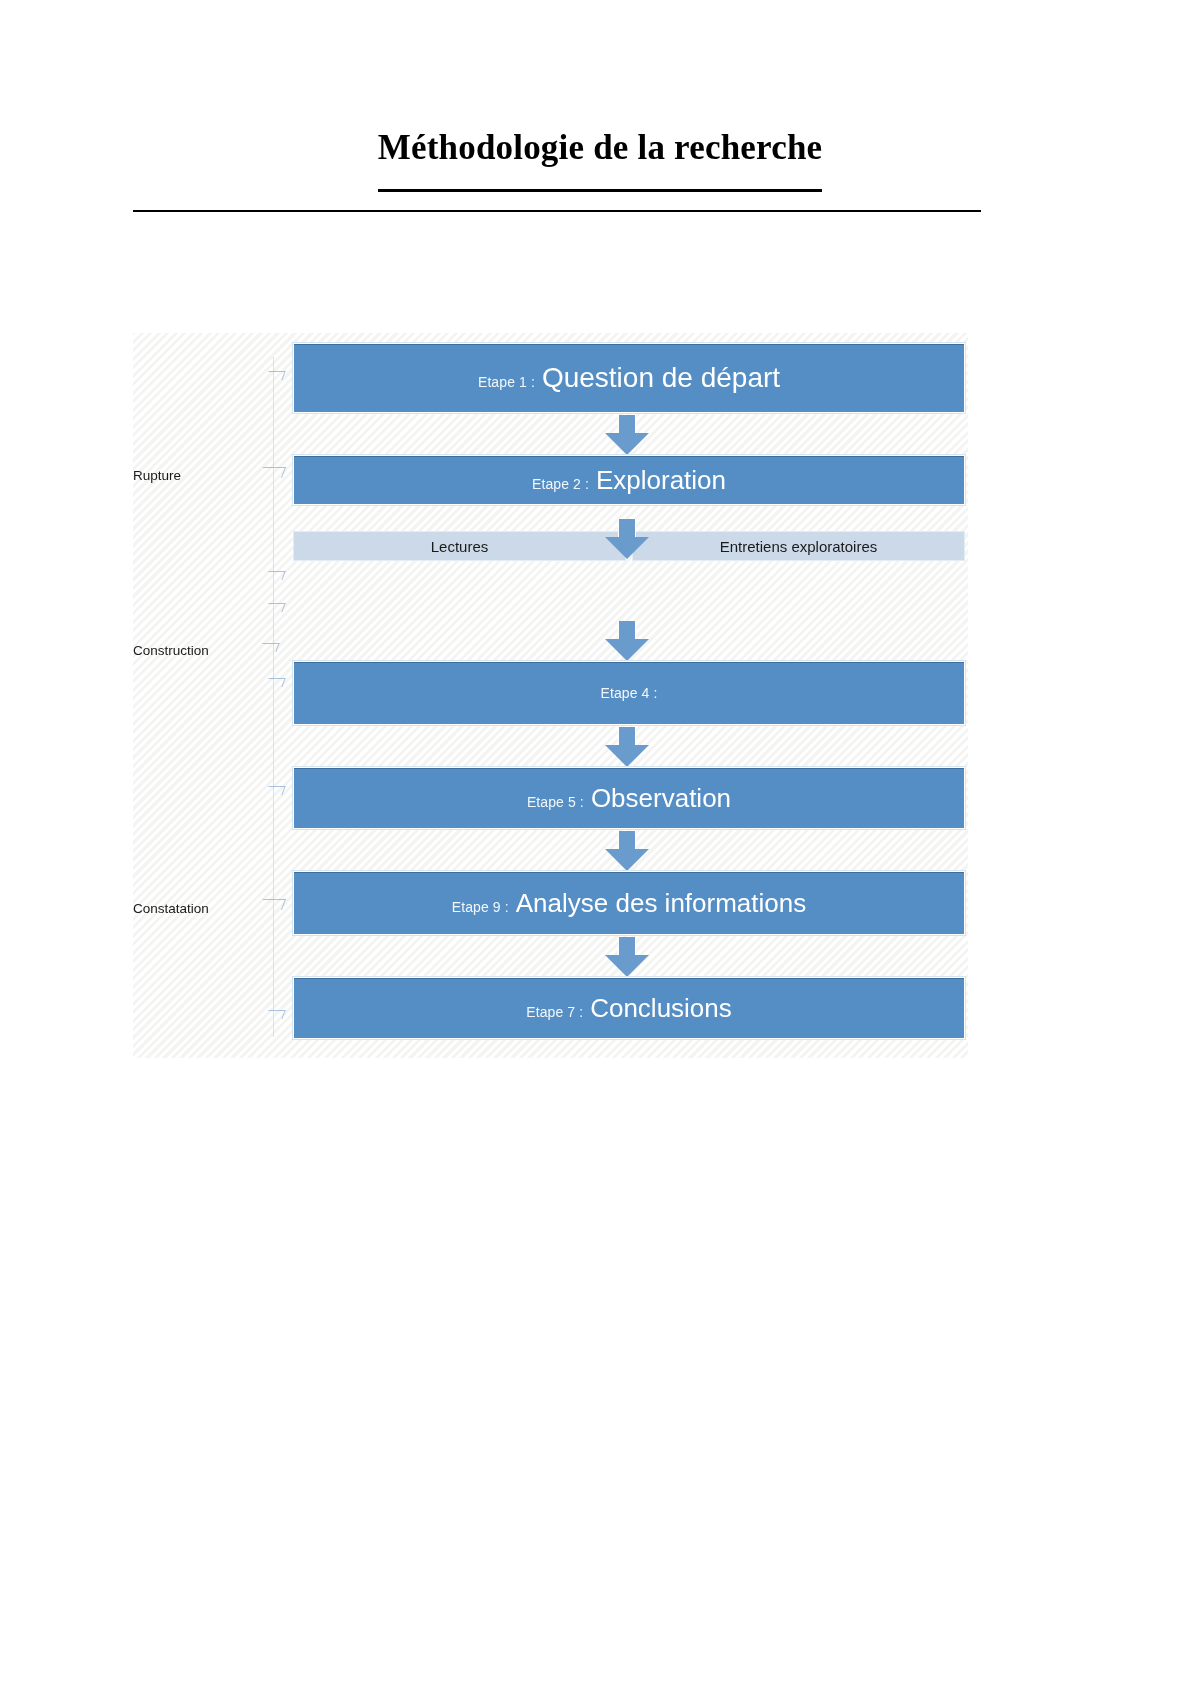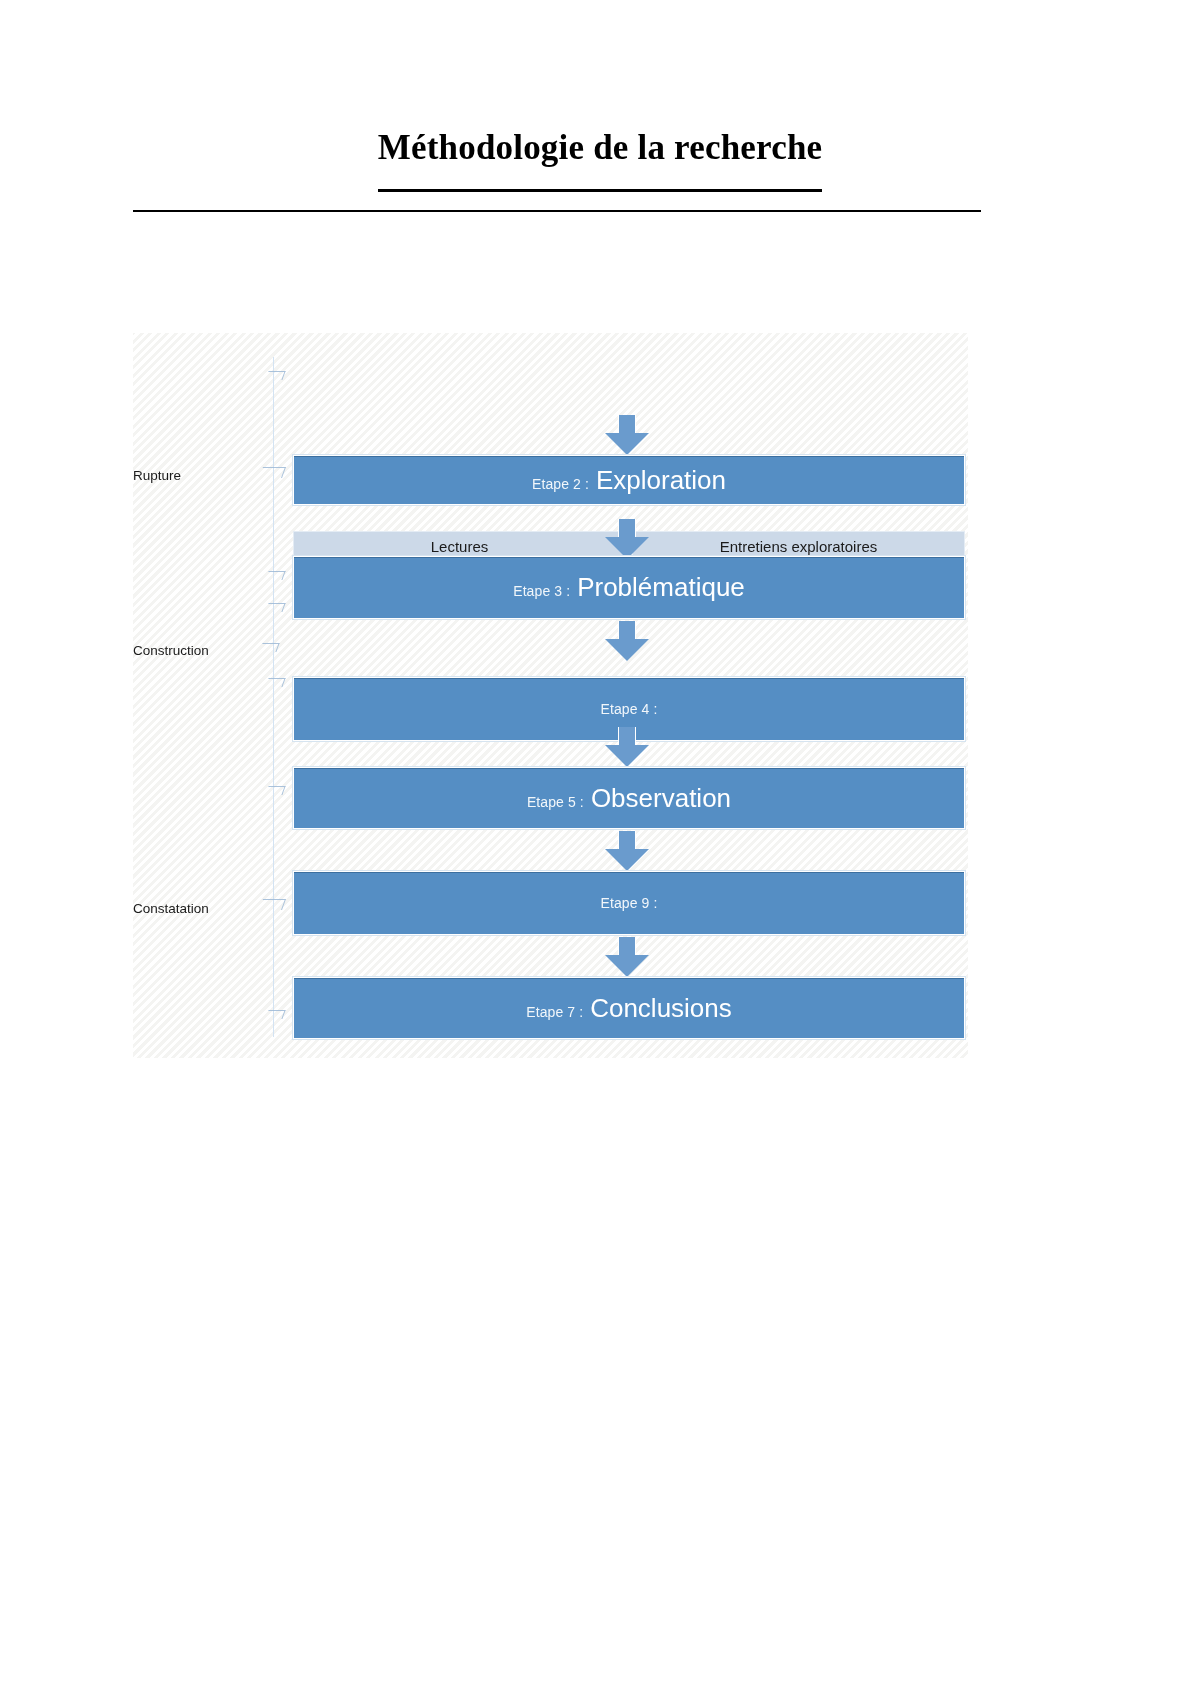--- a/index.html
+++ b/index.html
@@ -211,20 +211,26 @@
   <div class="group-label" style="left:0px; top:568px;">Constatation</div>
   <div class="group-tick" style="left:128px; top:566px;"></div>
 
   <div class="group-tick small" style="left:134px; top:38px;"></div>
   <div class="group-tick small" style="left:134px; top:238px;"></div>
   <div class="group-tick small" style="left:134px; top:270px;"></div>
   <div class="group-tick small" style="left:134px; top:345px;"></div>
   <div class="group-tick small" style="left:134px; top:453px;"></div>
   <div class="group-tick small" style="left:134px; top:677px;"></div>
 
+  <div class="step" style="top:10px; height:70px;">
+    <div class="step-inner">
+      <span class="step-num">Etape 1 :</span>
+      <span class="step-name" style="font-size:28px;">Question de départ</span>
+    </div>
+  </div>
 
   <div class="arrow" style="top:82px;">
     <div class="shaft"></div>
       <div class="head"></div>
   </div>
 
   <div class="step" style="top:122px; height:50px;">
     <div class="step-inner">
       <span class="step-num">Etape 2 :</span>
       <span class="step-name">Exploration</span>
@@ -234,33 +240,27 @@
   <div class="substep-row" style="top:156px;margin-top:42px;">
     <div class="substep">Lectures</div>
     <div class="substep">Entretiens exploratoires</div>
   </div>
 
   <div class="arrow" style="top:186px;">
     <div class="shaft"></div>
       <div class="head"></div>
   </div>
 
-  <div class="step" style="top:223px; height:63px;">
-    <div class="step-inner">
-      <span class="step-num">Etape 3 :</span>
-      <span class="step-name">Problématique</span>
-    </div>
-  </div>
 
   <div class="arrow" style="top:288px;">
     <div class="shaft"></div>
       <div class="head"></div>
   </div>
 
-  <div class="step" style="top:344px; height:64px;">
+  <div class="step" style="top:328px; height:64px;">
     <div class="step-inner">
       <span class="step-num">Etape 4 :</span>
     </div>
   </div>
 
   <div class="arrow" style="top:394px;">
     <div class="shaft"></div>
       <div class="head"></div>
   </div>
 
@@ -272,20 +272,21 @@
   </div>
 
   <div class="arrow" style="top:498px;">
     <div class="shaft"></div>
       <div class="head"></div>
   </div>
 
   <div class="step" style="top:538px; height:64px;">
     <div class="step-inner">
       <span class="step-num">Etape 9 :</span>
+      <span class="step-name">Analyse des informations</span>
     </div>
   </div>
 
   <div class="arrow" style="top:604px;">
     <div class="shaft"></div>
       <div class="head"></div>
   </div>
 
   <div class="step" style="top:644px; height:62px;">
     <div class="step-inner">

